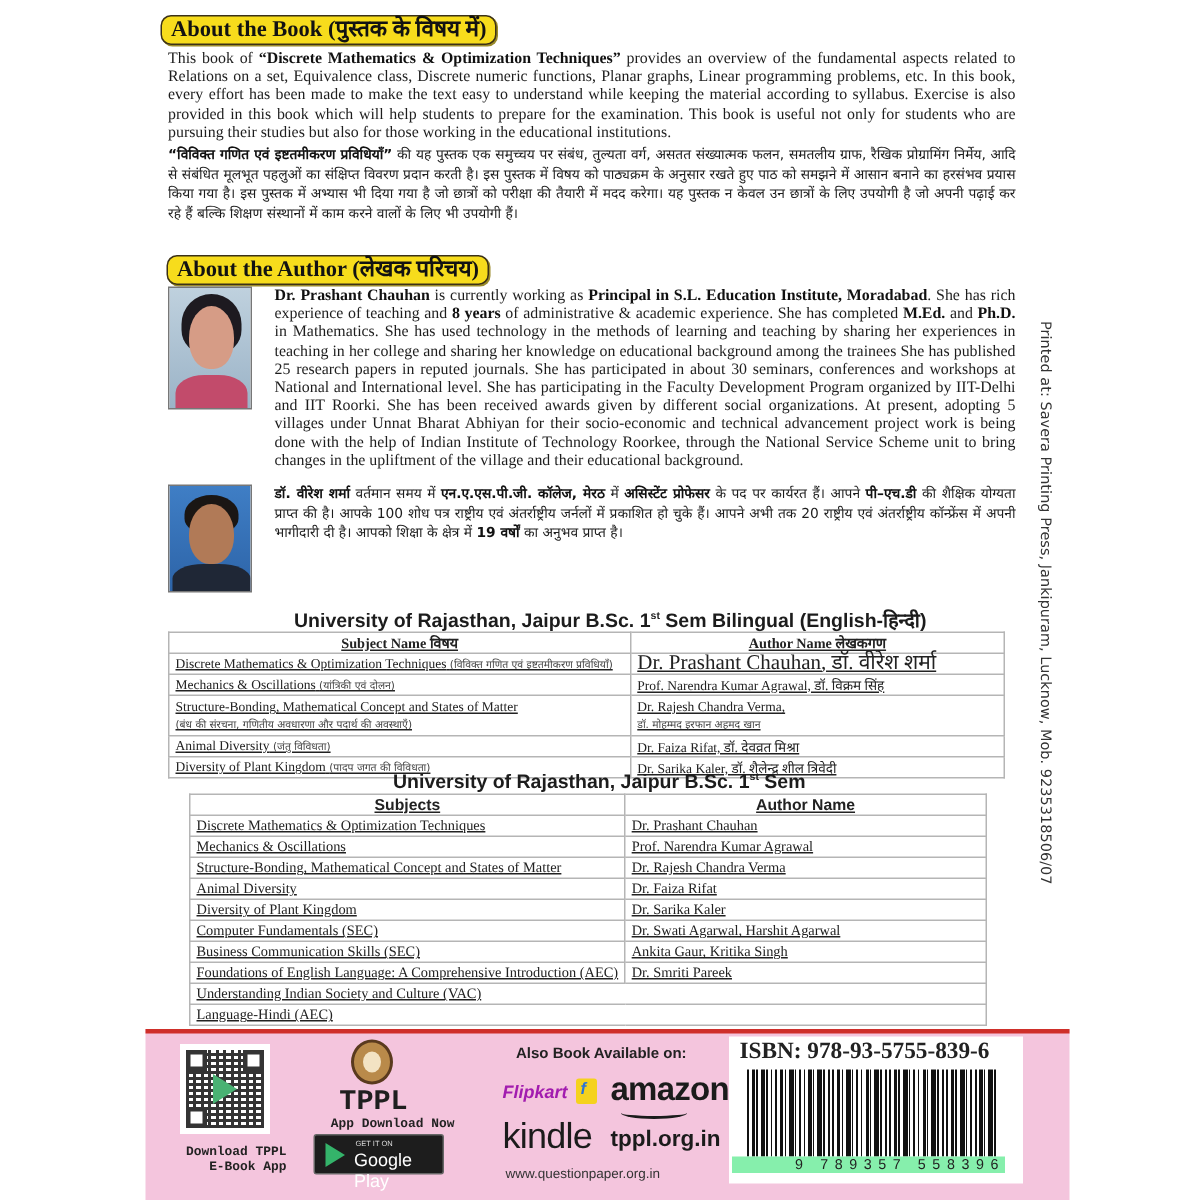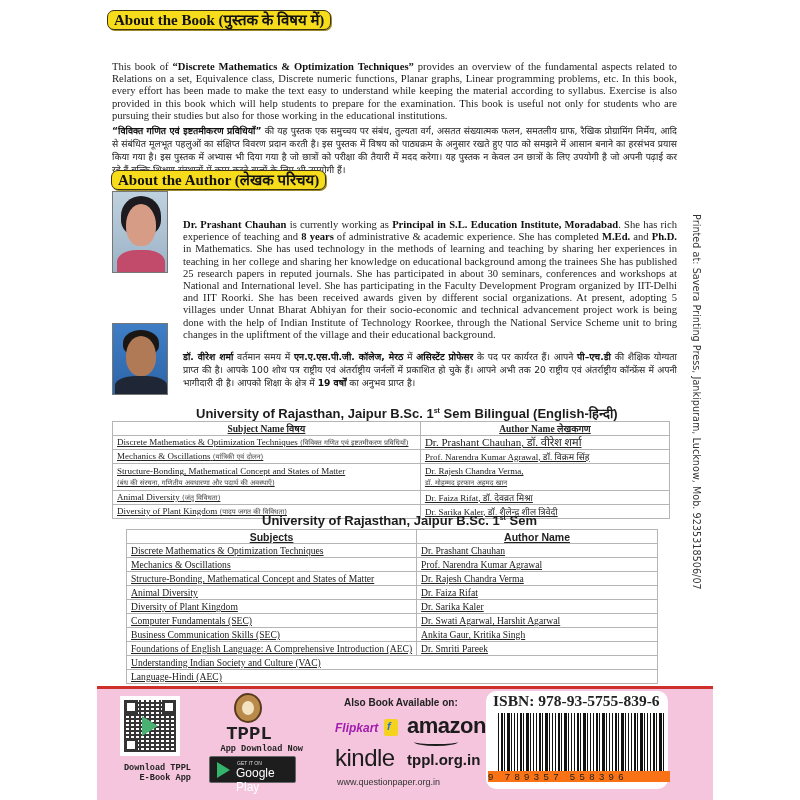--- a/index.html
+++ b/index.html
@@ -22,21 +22,20 @@
     box-shadow: 1px 1px 0 #9a8a2a;
     white-space: nowrap;
   }
 
   .para {
     position: absolute;
     font-size: 10.6px;
     line-height: 12.2px;
     text-align: justify;
     color: #1d1d1d;
-    margin-top: 27px;
   }
   .para b { font-weight: bold; color: #111; }
   .hindi { font-family: "DejaVu Sans", sans-serif; font-size: 9.2px; line-height: 13px; }
 
   .photo {
     position: absolute;
     border: 1px solid #777;
     overflow: hidden;
   }
   .photo-bg { position: absolute; inset: 0; }
@@ -140,29 +139,29 @@
     font-weight: bold; font-size: 22px; color: #1b1b1b; letter-spacing: -0.5px; }
   .amazon-arrow { position: absolute; left: 95px; top: 49px; width: 44px; height: 8px;
     border-bottom: 2px solid #1b1b1b; border-radius: 0 0 50% 50%; }
   .kindle { position: absolute; left: 16px; top: 55px; font-family: "Liberation Sans", sans-serif;
     font-size: 24px; color: #1b1b1b; letter-spacing: -0.5px; }
   .tpplorg { position: absolute; left: 88px; top: 62px; font-family: "Liberation Sans", sans-serif;
     font-weight: bold; font-size: 15px; color: #1b1b1b; }
   .qpaper { position: absolute; left: 18px; top: 88px; font-family: "Liberation Sans", sans-serif;
     font-size: 9px; color: #333; }
 
-  .isbn-box { position: absolute; left: 389px; top: 2px; width: 182px; height: 98px; background: #fff; border-radius: 10px; }
+  .isbn-box { position: absolute; left: 389px; top: 2px; width: 196px; height: 98px; background: #fff; }
   .isbn-text { position: absolute; left: 7px; top: 1px; font-family: "Liberation Serif", serif; font-weight: bold; font-size: 15.5px; color: #222; white-space: nowrap; }
   .barcode { position: absolute; left: 12px; top: 22px; width: 168px; height: 58px;
     background: repeating-linear-gradient(90deg,
       #111 0 1px, #fff 1px 3px, #111 3px 5px, #fff 5px 6px, #111 6px 7px, #fff 7px 9px,
       #111 9px 12px, #fff 12px 13px, #111 13px 14px, #fff 14px 16px, #111 16px 17px, #fff 17px 19px);
   }
   .barcode-digits { position: absolute; left: 2px; top: 80px; width: 182px; font-family: "Liberation Sans", sans-serif;
-    font-size: 9.5px; color: #222; letter-spacing: 4.4px; background: #f97316; white-space: nowrap; }
+    font-size: 9.5px; color: #222; letter-spacing: 4.4px; background: #86efac; white-space: nowrap; text-align: right; }
 </style>
 </head>
 <body>
 
 <div class="page">
 
   <div class="badge" style="left:107px; top:10px;font-family:Liberation Serif, serif;">
     <span>About the Book (पुस्तक के विषय में)</span>
   </div>
 
@@ -211,21 +210,21 @@
         <col style="width:308px">
         <col style="width:250px">
       </colgroup>
     <tbody>
         <tr>
       <th>Subject Name विषय</th>
       <th>Author Name लेखकगण</th>
     </tr>
     <tr>
       <td><span>Discrete Mathematics &amp; Optimization Techniques</span> <span class="hi">(विविक्त गणित एवं इष्टतमीकरण प्रविधियाँ)</span></td>
-      <td><span class="hi" style="font-family:'Liberation Serif',serif;font-size:11px;color:#222">Dr. Prashant Chauhan, डॉ. वीरेश शर्मा</span></td>
+      <td><span class="hi" style="font-family:'Liberation Serif',serif;font-size:14px;color:#222">Dr. Prashant Chauhan, डॉ. वीरेश शर्मा</span></td>
     </tr>
     <tr>
       <td><span>Mechanics &amp; Oscillations</span> <span class="hi">(यांत्रिकी एवं दोलन)</span></td>
       <td>Prof. Narendra Kumar Agrawal, डॉ. विक्रम सिंह</td>
     </tr>
     <tr>
       <td style="height:27px;">
             <div>Structure-Bonding, Mathematical Concept and States of Matter</div>
             <div class="hi">(बंध की संरचना, गणितीय अवधारणा और पदार्थ की अवस्थाएँ)</div>
           </td>

